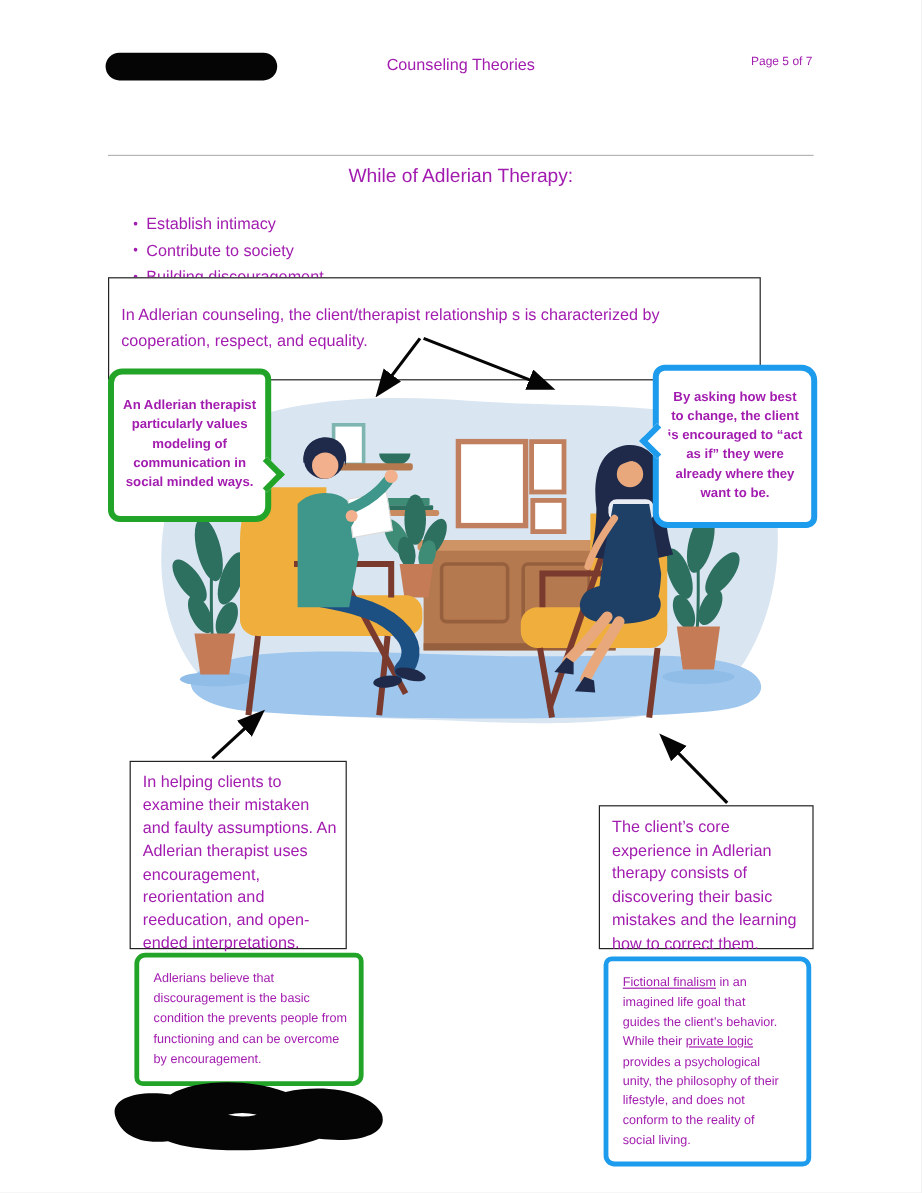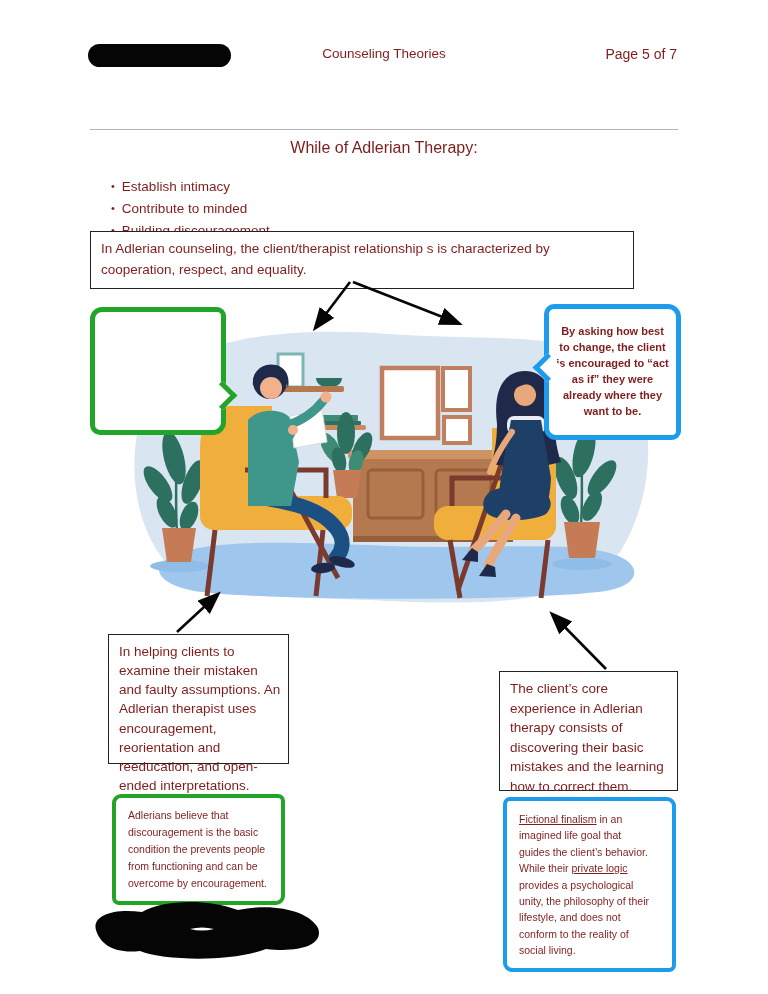--- a/index.html
+++ b/index.html
@@ -1,52 +1,52 @@
 <!DOCTYPE html>
 <html style="--marker_green: #22a428; --marker_blue: #1d9bec;"><head>
 <meta charset="utf-8">
 <style>
   html,body{margin:0;padding:0;background:#e8e8e8;}
   .page{
     position:relative;width:768px;height:994px;background:#ffffff;
-    font-family:"Liberation Sans", sans-serif;color:#7f1d1d;overflow:hidden;
+    font-family:"Liberation Sans", sans-serif;color:#a21caf;overflow:hidden;
     margin:0 auto;
   }
   .abs{position:absolute;}
   
   .redact-pill{left:88px;top:44px;width:143px;height:23px;background:#050505;border-radius:13px;}
   .hdr-center{left:0;right:0;top:46px;text-align:center;font-size:13.5px;}
-  .hdr-right{right:91px;top:46px;font-size:14px;}
+  .hdr-right{right:91px;top:46px;font-size:10px;}
   
   .doc-title{left:90px;top:92px;font-size:20px;font-weight:bold;letter-spacing:-0.2px;}
   .rule{left:90px;top:129px;width:588px;height:1px;background:#b5b5b5;}
   .goals-heading{left:0;right:0;top:139px;text-align:center;font-size:16px;}
   .goals-list{left:95px;top:163px;margin:16px;padding:0;list-style:none;font-size:13.5px;}
   .goals-list li{margin-bottom:7px;}
   .goals-list li::before{content:"•";font-size:11px;margin-right:7px;position:relative;top:-1px;}
   
   .intro-box{left:90px;top:231px;width:544px;box-sizing:border-box;border:1.5px solid #222;
-    padding:7px 10px;font-size:13.5px;line-height:1.55;background:#fff;}
+    padding:21px 10px;font-size:13.5px;line-height:1.55;background:#fff;}
   
   .bubble{box-sizing:border-box;background:#fff;display:flex;align-items:center;justify-content:center;
     text-align:center;font-weight:bold;font-size:11px;line-height:1.45;padding:6px;z-index:5;}
   .bubble-green{left:90px;top:307px;width:136px;height:128px;border:5px solid var(--marker_green);
     border-radius:12px 9px 13px 10px;}
   .bubble-blue{left:544px;top:304px;width:137px;height:136px;border:5px solid var(--marker_blue);
     border-radius:10px 13px 9px 12px;}
   .tail{position:absolute;width:16px;height:16px;background:#fff;transform:rotate(45deg);}
   .tail-right{right:-12px;top:62%;border-top:5px solid var(--marker_green);border-right:5px solid var(--marker_green);}
   .tail-left{left:-12px;top:38%;border-bottom:5px solid var(--marker_blue);border-left:5px solid var(--marker_blue);}
   
   .plain-box{box-sizing:border-box;border:1.5px solid #222;background:#fff;font-size:13.5px;z-index:4;}
-  .box-left{left:108px;top:634px;width:181px;height:130px;padding:7px 4px 7px 10px;line-height:1.42;}
+  .box-left{left:108px;top:634px;width:181px;height:157px;padding:7px 4px 7px 10px;line-height:1.42;}
   .box-right{left:499px;top:671px;width:179px;height:120px;padding:7px 6px 7px 10px;line-height:1.45;}
   
   .note{box-sizing:border-box;background:#fff;font-size:10.5px;z-index:4;}
-  .note-green{left:112px;top:794px;width:173px;border:4px solid var(--marker_green);
+  .note-green{left:112px;top:794px;width:191px;border:4px solid var(--marker_green);
     border-radius:9px 7px 9px 7px;padding:9px 8px 9px 12px;line-height:1.62;}
   .note-blue{left:503px;top:797px;width:173px;border:4px solid var(--marker_blue);
     border-radius:7px 9px 7px 9px;padding:10px 23px 10px 12px;line-height:1.56;}
   svg{display:block;}
   .overlay{left:0;top:0;pointer-events:none;z-index:6;}
   .illu{left:120px;top:300px;z-index:1;}
   .blob-bottom{left:80px;top:898px;z-index:7;}
 </style>
 </head>
 <body>
@@ -55,27 +55,28 @@
 
   <div class="abs redact-pill"></div>
   <div class="abs hdr-center">Counseling Theories</div>
   <div class="abs hdr-right">Page 5 of 7</div>
 
   <div class="abs rule"></div>
 
   <div class="abs goals-heading">While of Adlerian Therapy:</div>
   <ul class="abs goals-list">
     <li>Establish intimacy</li>
-    <li>Contribute to minded</li>
+    <li>Contribute to society</li>
     <li>Building discouragement</li>
   </ul>
 
   <div class="abs intro-box">In Adlerian counseling, the client/therapist relationship s is characterized by cooperation, respect, and equality.</div>
 
   <div class="abs bubble bubble-green">
+    <span>An Adlerian therapist particularly values modeling of communication in social minded ways.</span>
     <span class="tail tail-right"></span>
   </div>
   <div class="abs bubble bubble-blue">
     <span>By asking how best to change, the client is encouraged to “act as if” they were already where they want to be.</span>
     <span class="tail tail-left"></span>
   </div>
 
   <svg class="abs illu" width="540" height="315" viewBox="0 0 540 315">
 
     <path d="M30,92 C58,38 165,26 270,34 C378,42 492,28 516,84 C536,130 532,202 500,252 C462,302 380,306 268,301 C158,296 70,302 38,252 C8,206 8,138 30,92 Z" fill="#d9e6f2"></path>

